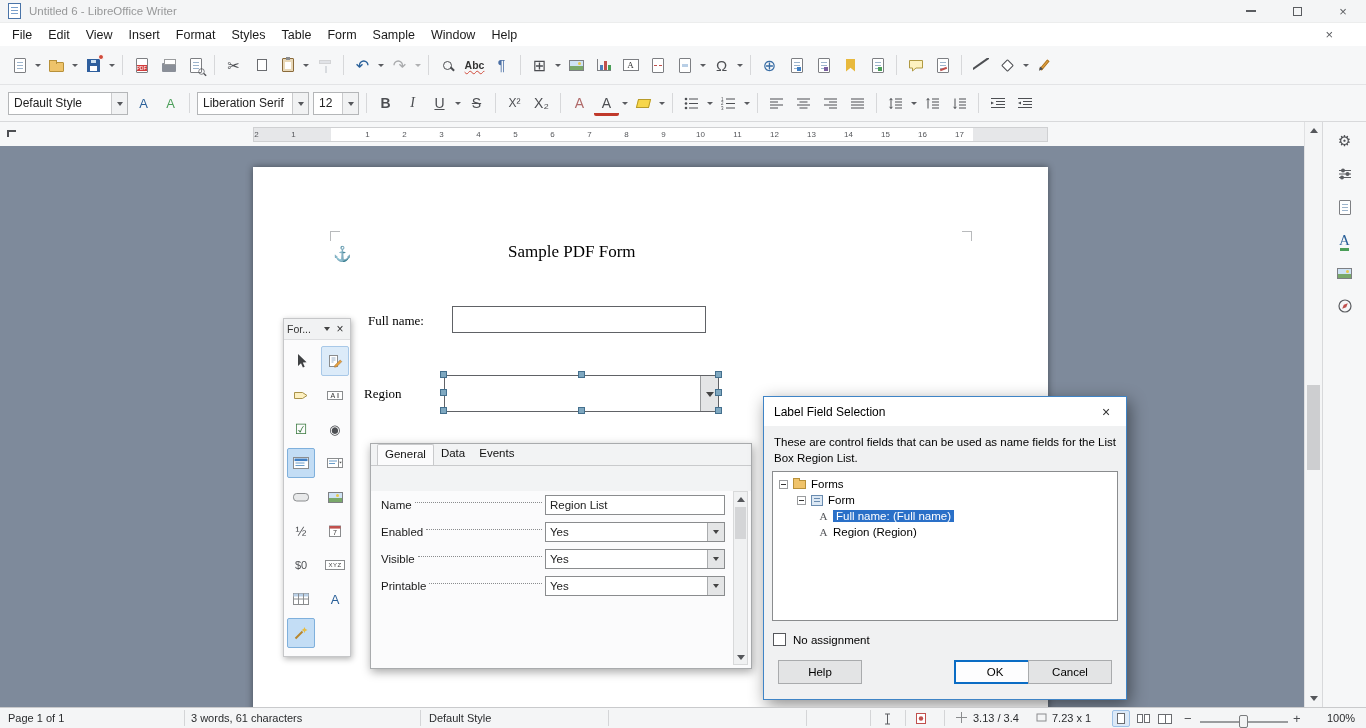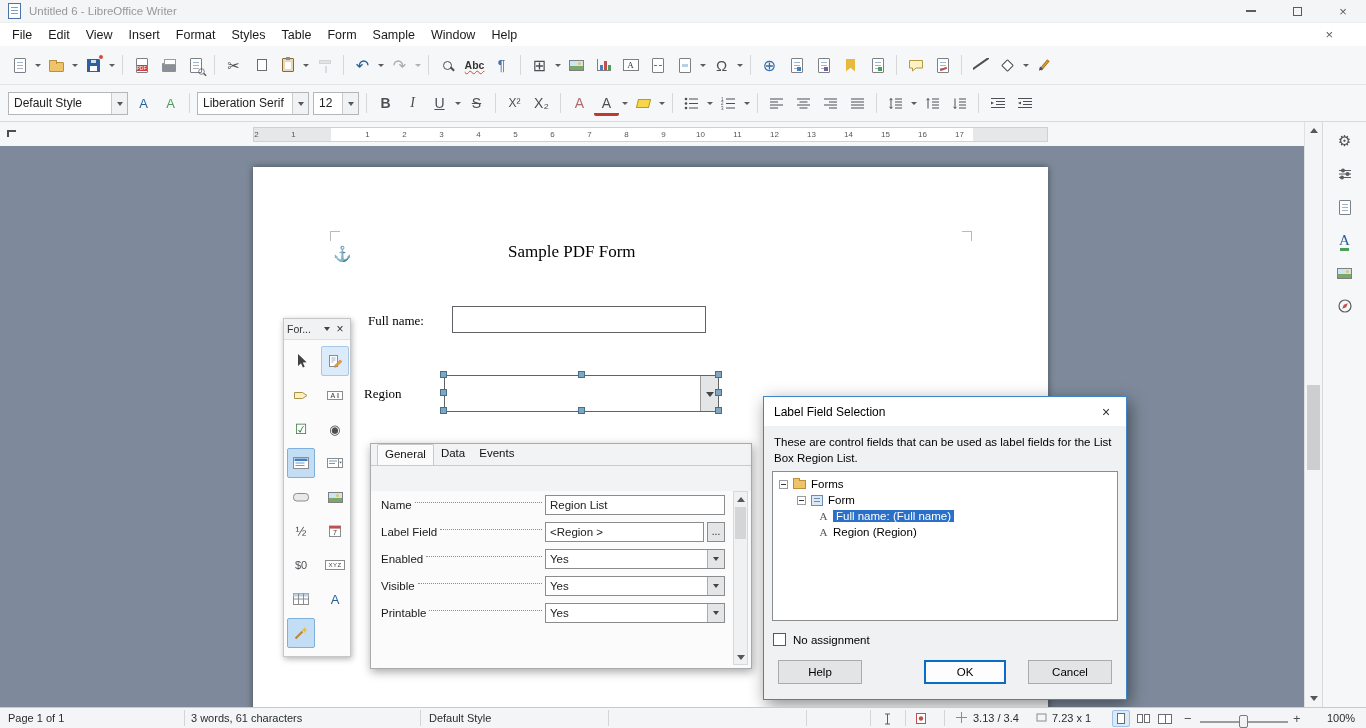--- a/index.html
+++ b/index.html
@@ -154,21 +154,21 @@
   .t-folder{width:13px;height:9px;background:#f0c36a;border:1px solid #b8913a;margin-right:5px;position:relative;flex:none}
   .t-folder::before{content:"";position:absolute;top:-3px;left:-1px;width:5px;height:2px;background:#f0c36a;border:1px solid #b8913a;border-bottom:none}
   .t-form{width:12px;height:11px;border:1px solid #6a8cb0;background:#dce8f4;margin-right:5px;position:relative;flex:none}
   .t-form::before{content:"";position:absolute;left:2px;right:2px;top:2px;height:6px;background:repeating-linear-gradient(to bottom,#6a8cb0 0 1px,transparent 1px 3px)}
   .t-a{font-family:"Liberation Serif",serif;font-size:11px;color:#55575b;width:13px;text-align:center;margin-right:3px;flex:none}
   .t-sel{background:#2a70c8;color:#fff;padding:0 3px}
   .d-check{position:absolute;left:9px;top:236px;display:flex;align-items:center;font-size:11.5px;color:#000}
   .cb{width:13px;height:13px;background:#fff;border:1px solid #55575b;margin-right:7px}
   .btn{position:absolute;top:263px;height:24px;background:#e3e4e5;border:1px solid #a9abad;font-size:11.5px;display:flex;align-items:center;justify-content:center;color:#000}
   #btn-help{left:14px;width:84px}
-  #btn-ok{left:160px;width:82px;border:2px solid #0a6cc4;background:#fdfdfe}
+  #btn-ok{left:190px;width:82px;border:2px solid #0a6cc4;background:#fdfdfe}
   #btn-cancel{left:264px;width:84px}
 
   
   #vscroll{position:absolute;left:1304px;top:122px;width:18px;bottom:21px;background:#f4f5f6;border-left:1px solid #e0e1e3}
   .varr{position:absolute;left:0;right:0;height:17px;display:flex;align-items:center;justify-content:center}
   .varr.up{top:0}.varr.dn{bottom:0}
   .varr.up::after{content:"";border:4px solid transparent;border-bottom:5px solid #55575b;margin-bottom:4px}
   .varr.dn::after{content:"";border:4px solid transparent;border-top:5px solid #55575b;margin-top:4px}
   .vthumb{position:absolute;left:2px;right:2px;top:263px;height:85px;background:#cdced0}
 
@@ -630,26 +630,20 @@
       <div class="p-tabs">
         <span class="p-tab on">General</span>
         <span class="p-tab">Data</span>
         <span class="p-tab">Events</span>
       </div>
       <div class="p-body">
         <div class="p-row">
           <span class="p-lbl">Name</span>
           <span class="p-lead"></span>
           <span class="wtxt">Region List</span>
-        </div>
-        <div class="p-row">
-          <span class="p-lbl">Label Field</span>
-          <span class="p-lead"></span>
-          <span class="wtxt" style="width:159px">&lt;Region &gt;</span>
-          <span class="wbtn">...</span>
         </div>
         <div class="p-row">
           <span class="p-lbl">Enabled</span>
           <span class="p-lead"></span>
           <span class="wsel">
               <span>Yes</span>
               <span class="wdd"></span>
             </span>
         </div>
         <div class="p-row">
@@ -674,21 +668,21 @@
         <span class="sthumb"></span>
         <span class="sarr dn"></span>
       </div>
     </div>
 
     <div id="lfs">
       <div class="d-title">
         <span>Label Field Selection</span>
         <span class="d-close">×</span>
       </div>
-      <div class="d-desc">These are control fields that can be used as label fields for the List Box Region List.</div>
+      <div class="d-desc">These are control fields that can be used as name fields for the List Box Region List.</div>
       <div class="d-tree">
         <div class="t-row">
           <span class="t-exp"></span>
           <span class="t-folder"></span>
           <span>Forms</span>
         </div>
         <div class="t-row i16">
           <span class="t-exp"></span>
           <span class="t-form"></span>
           <span>Form</span>

